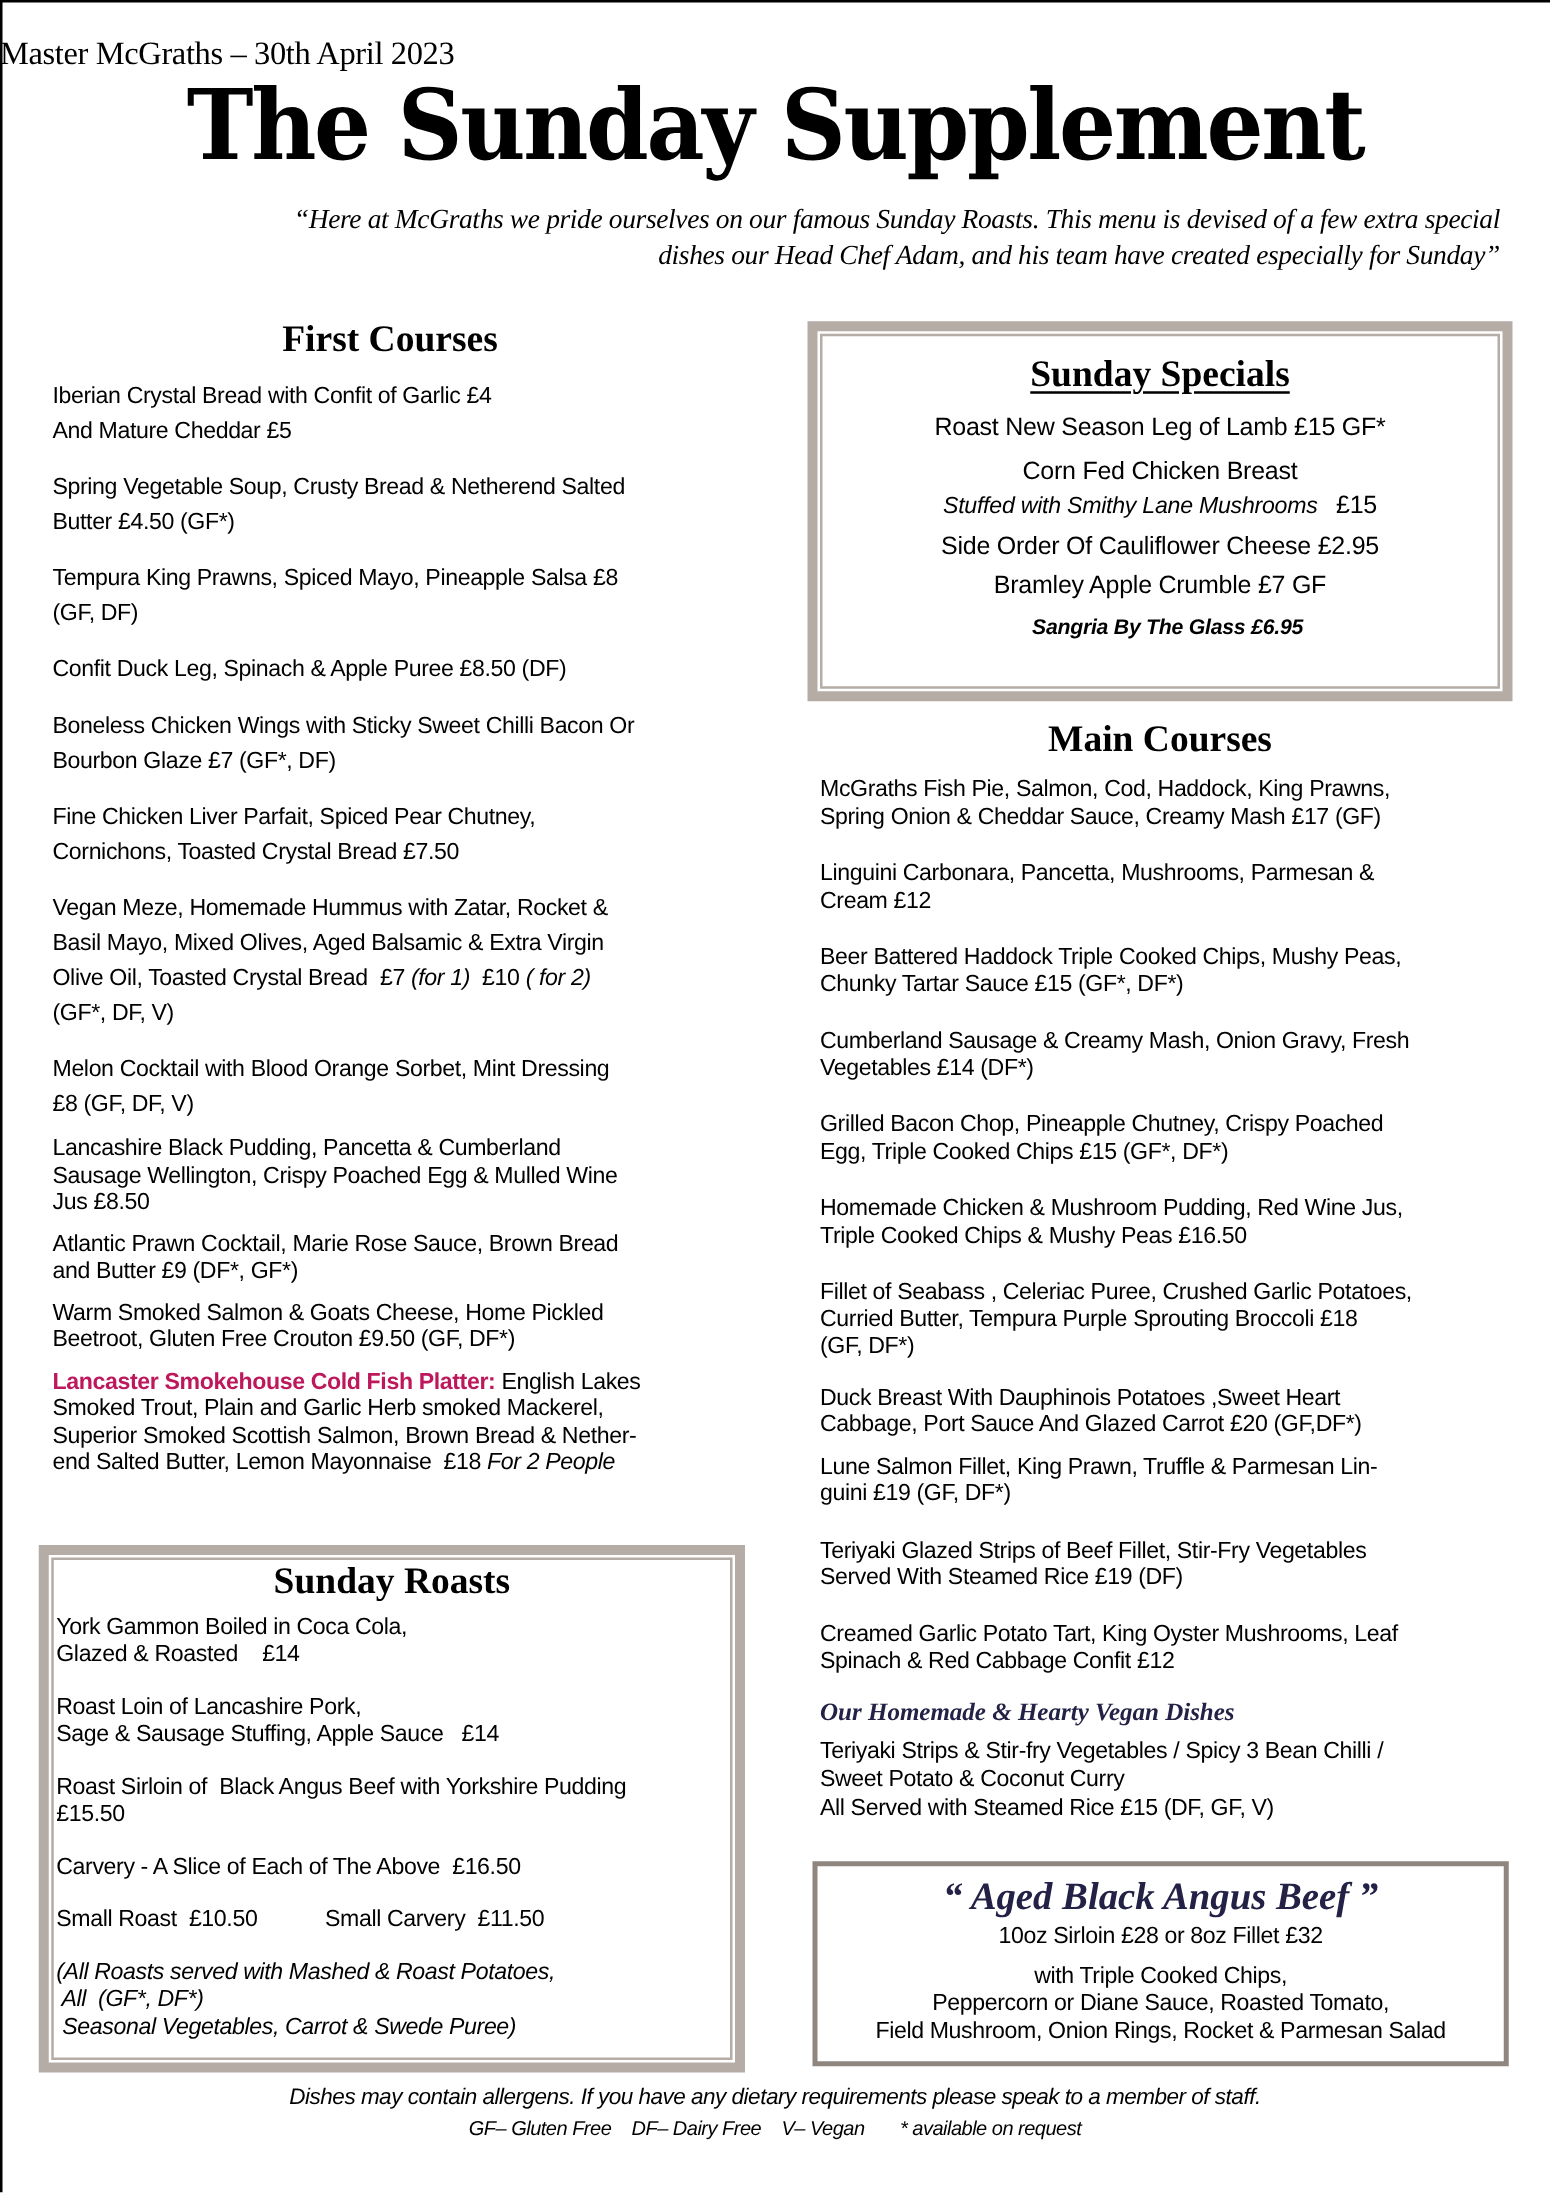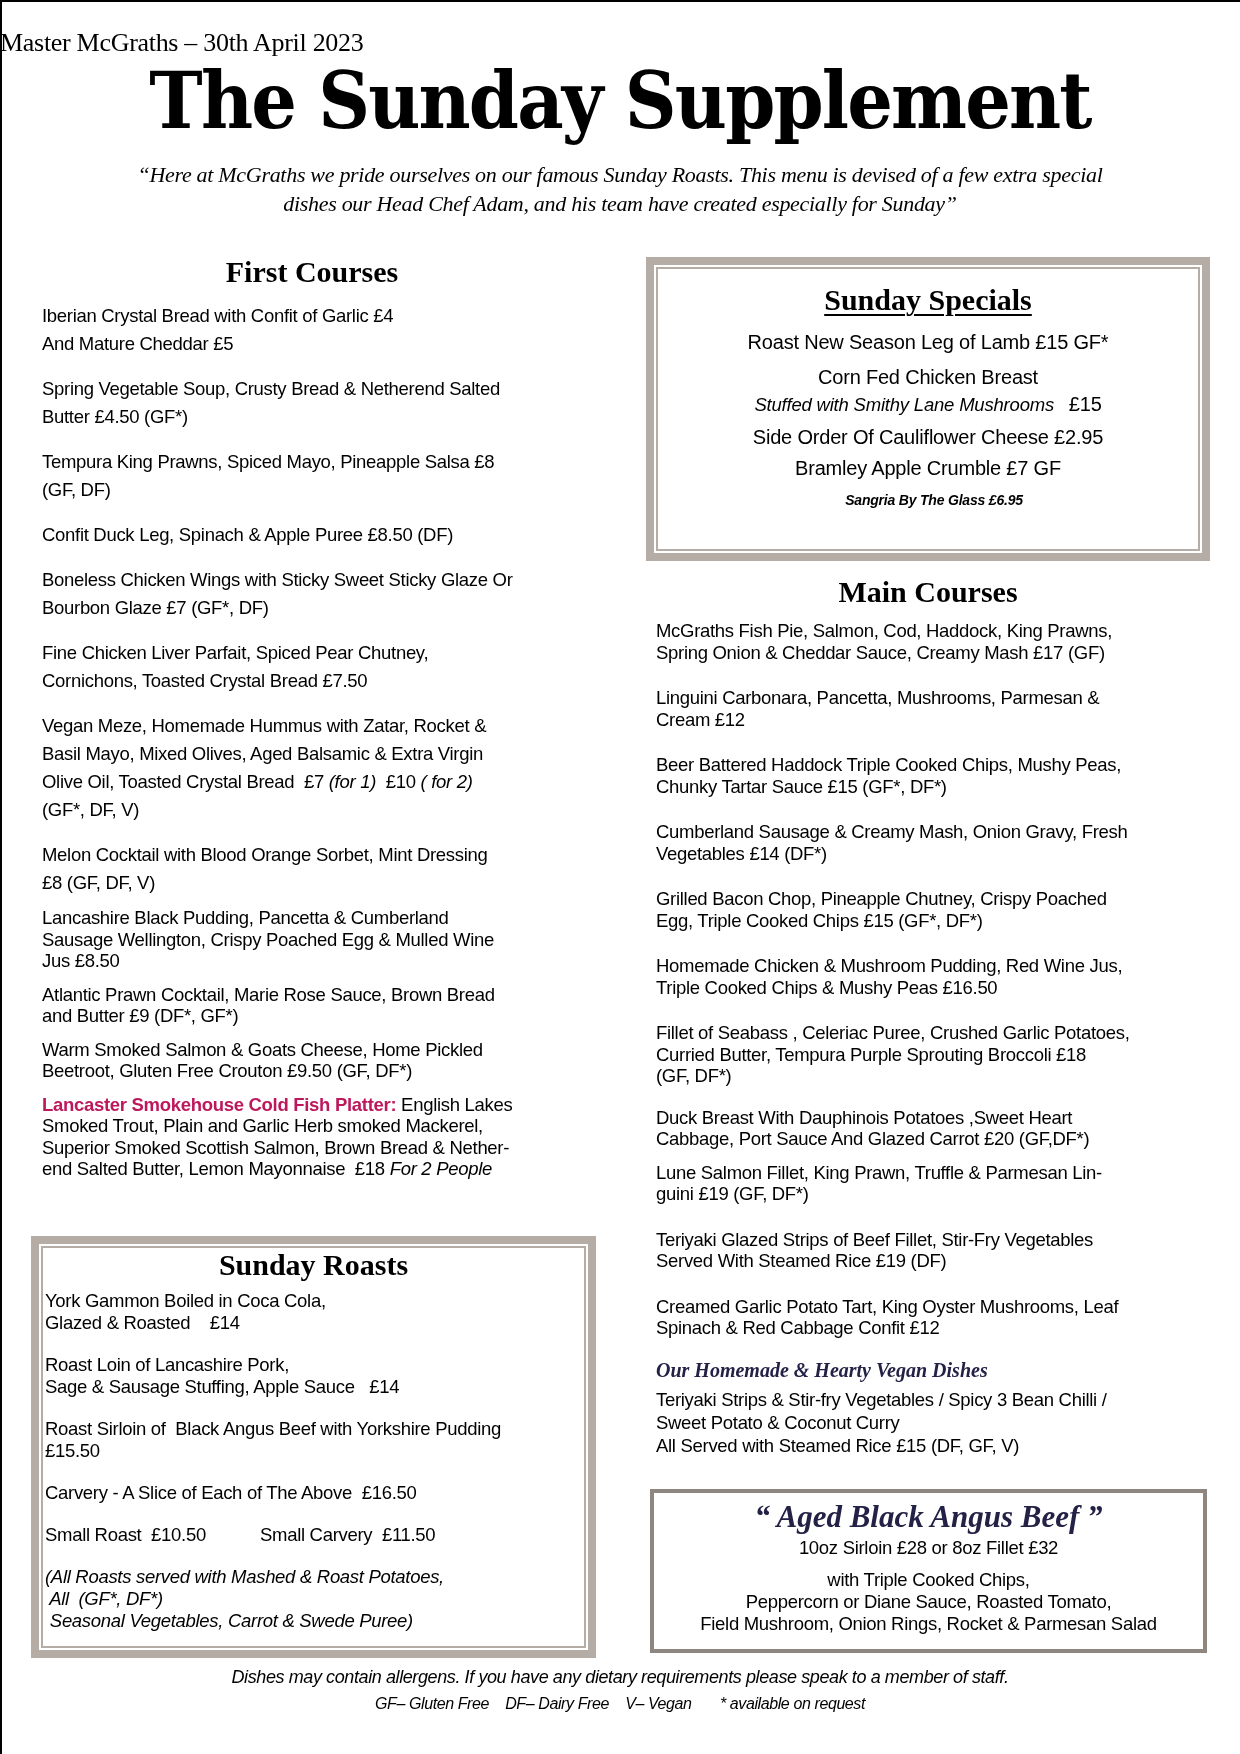--- a/index.html
+++ b/index.html
@@ -6,21 +6,21 @@
   body { width:1240px; height:1754px; position:relative; overflow:hidden; color:#000; }
   .page-frame-top { position:absolute; left:0; top:0; width:1240px; height:2px; background:#000; }
   .page-frame-left { position:absolute; left:0; top:0; width:2px; height:1754px; background:#000; }
 
   .abs { position:absolute; }
   .serif { font-family:"Liberation Serif","DejaVu Serif",serif; }
 
   .subtitle { left:0; width:1120px; top:28px; text-align:left; font-size:26px; letter-spacing:-0.3px; }
   .masthead { left:0; width:1240px; top:58px; text-align:center; font-size:78px; font-weight:bold; line-height:86px;
               font-family:"DejaVu Serif","Liberation Serif",serif; letter-spacing:-2px; transform:scaleX(0.92); transform-origin:center; }
-  .intro { left:40px; width:1160px; top:160px; text-align:center; font-style:italic; font-size:22px; line-height:29px; letter-spacing:-0.3px; }
+  .intro { left:40px; width:1160px; top:160px; text-align:right; font-style:italic; font-size:22px; line-height:29px; letter-spacing:-0.3px; }
 
   .section-heading { font-family:"Liberation Serif","DejaVu Serif",serif; font-weight:bold; font-size:30px; text-align:center; }
 
   .item { font-family:"Liberation Sans","DejaVu Sans",sans-serif; font-size:18.5px; letter-spacing:-0.3px; }
   .item-loose { line-height:28px; margin-bottom:17px; }
   .item-tight { line-height:21.5px; margin-bottom:12px; }
   .em { font-style:italic; }
   .navy { color:#be185d; font-weight:bold; }
 
   .boxed-double {
@@ -80,21 +80,21 @@
     <div>Butter  £4.50  (GF*)</div>
   </div>
   <div class="item item-loose">
     <div>Tempura King Prawns, Spiced Mayo, Pineapple Salsa  £8</div>
     <div>(GF, DF)</div>
   </div>
   <div class="item item-loose">
     <div>Confit Duck Leg, Spinach &amp; Apple Puree    £8.50  (DF)</div>
   </div>
   <div class="item item-loose">
-    <div>Boneless Chicken Wings with Sticky Sweet Sticky Glaze Or</div>
+    <div>Boneless Chicken Wings with Sticky Sweet Chilli Bacon Or</div>
     <div>Bourbon Glaze  £7  (GF*, DF)</div>
   </div>
   <div class="item item-loose">
     <div>Fine Chicken Liver Parfait, Spiced Pear Chutney,</div>
     <div>Cornichons, Toasted Crystal Bread  £7.50</div>
   </div>
   <div class="item item-loose">
     <div>Vegan Meze, Homemade Hummus with Zatar, Rocket &amp;</div>
     <div>Basil Mayo, Mixed Olives, Aged Balsamic &amp; Extra Virgin</div>
     <div><span style="white-space:pre;">Olive Oil, Toasted Crystal Bread  £7 </span><span class="em">(for 1)</span><span style="white-space:pre;">  £10 </span><span class="em">( for 2)</span></div>
@@ -127,21 +127,21 @@
 
 <div class="boxed-double specials-box">
   <div class="inner"></div>
   <div class="specials-content">
     <div class="specials-title">Sunday Specials</div>
     <div class="special-line" style="margin-top:14px;">Roast New Season Leg of Lamb  £15  GF*</div>
     <div class="special-line" style="margin-top:12px;">Corn Fed Chicken Breast</div>
     <div class="special-line" style="margin-top:4px; font-size:18.5px;"><span class="em">Stuffed with Smithy Lane Mushrooms</span><span style="white-space:pre;">   </span><span style="font-size:20px;">£15</span></div>
     <div class="special-line" style="margin-top:10px;">Side Order Of Cauliflower Cheese  £2.95</div>
     <div class="special-line" style="margin-top:8px;">Bramley Apple Crumble  £7  GF</div>
-    <div class="special-line" style="margin-top:12px; font-style:italic; font-weight:bold; font-size:14px;margin-left:12px;">Sangria By The  Glass  £6.95</div>
+    <div class="special-line" style="margin-top:12px; font-style:italic; font-weight:bold; font-size:17px;margin-left:12px;">Sangria By The  Glass  £6.95</div>
   </div>
 </div>
 
 <div class="abs section-heading" style="left:646px; width:564px; top:575px;">Main Courses</div>
 
 <div class="abs" style="left:656px; top:620px; width:570px;">
   <div class="item item-tight" style="margin-bottom:24px;">
     <div>McGraths Fish Pie, Salmon, Cod, Haddock, King Prawns,</div>
     <div>Spring Onion &amp; Cheddar Sauce, Creamy Mash   £17   (GF)</div>
   </div>

